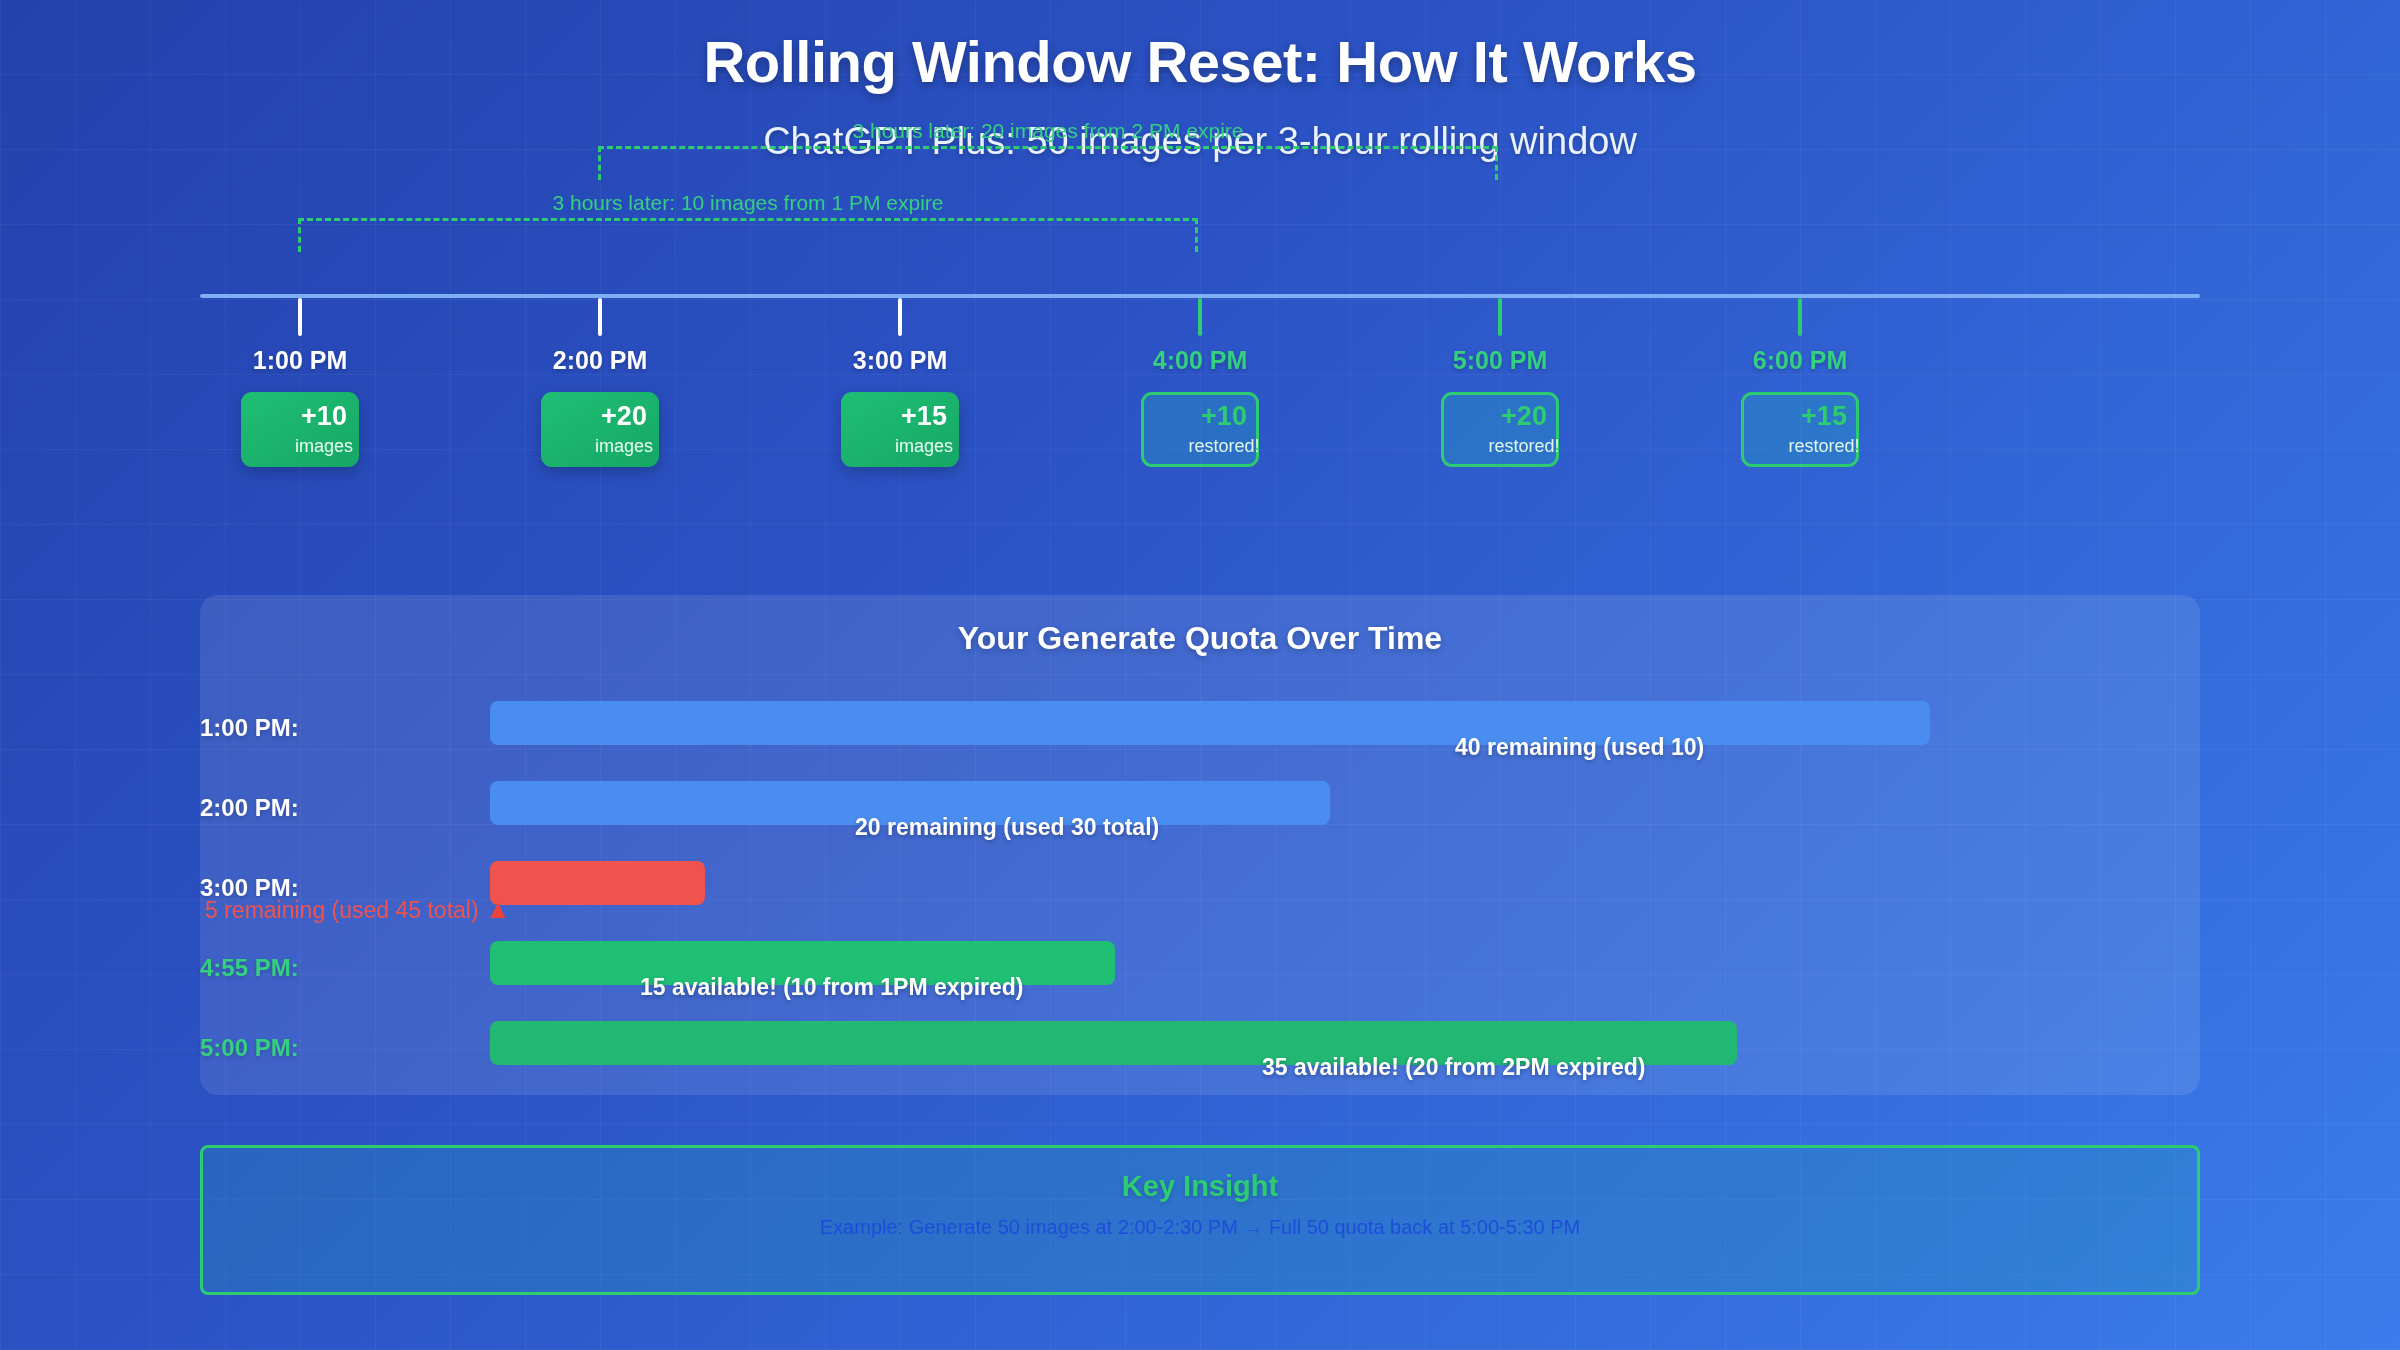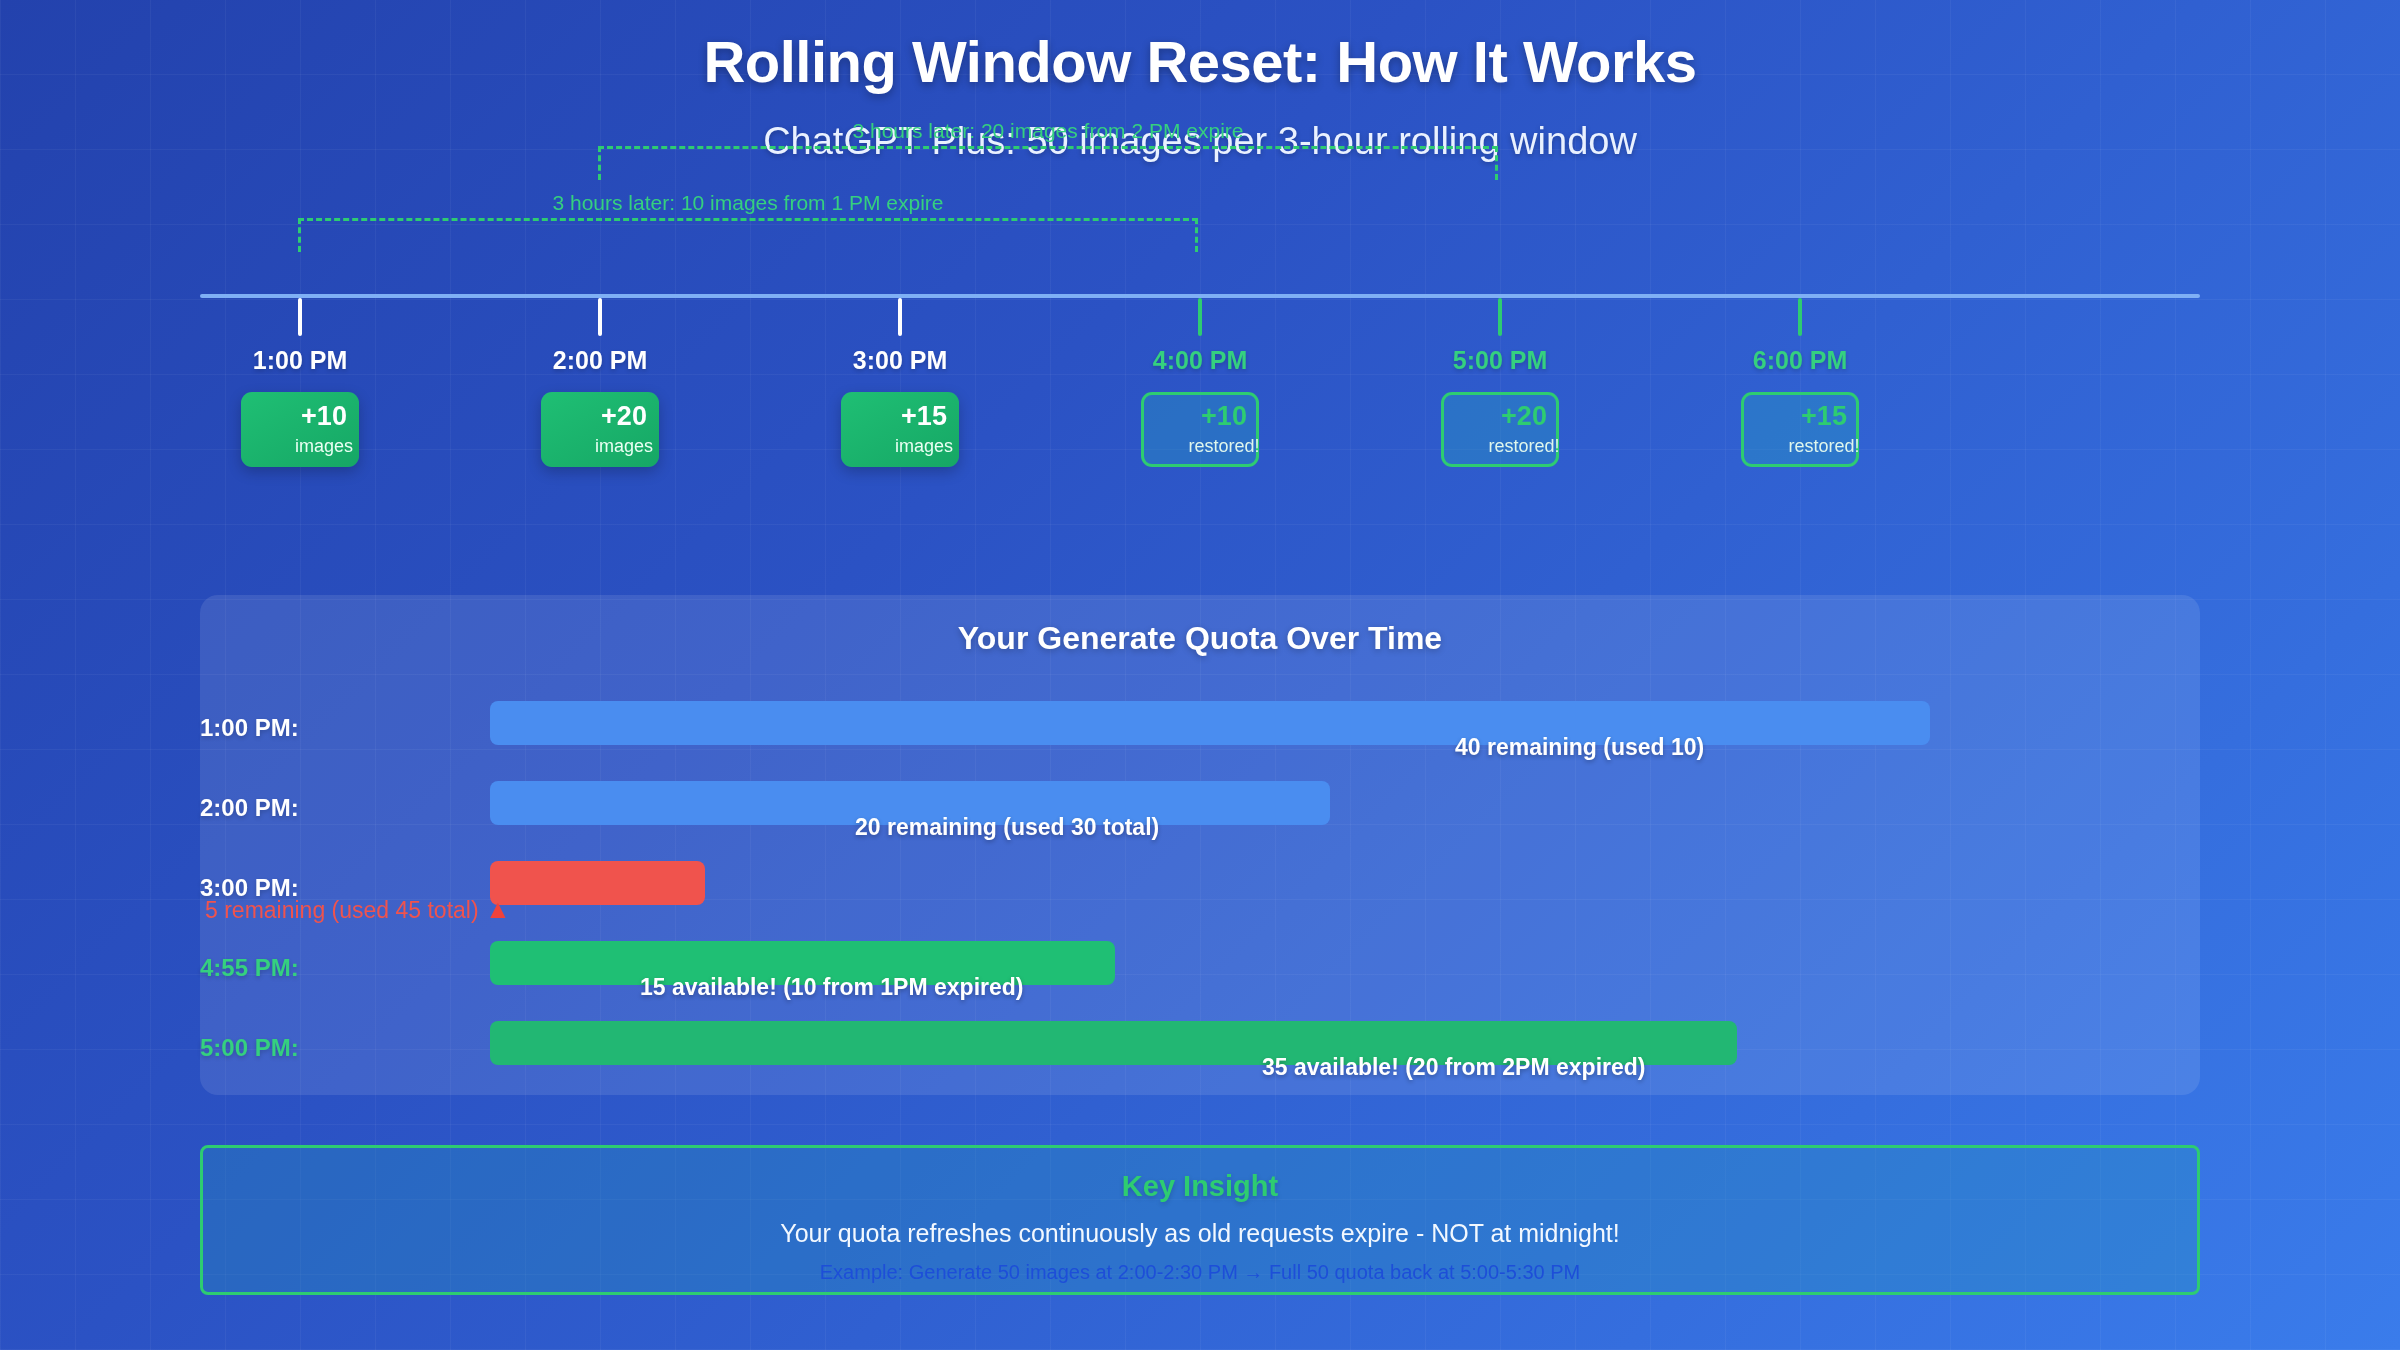--- a/index.html
+++ b/index.html
@@ -187,15 +187,14 @@
       <div class="row fresh">
         <div class="row-label">5:00 PM:</div>
         <div class="bar" style="width: 1247px; background: rgb(34, 183, 115);"></div>
         <div class="bar-text" style="left: auto; right: auto; transform: translateX(1062px);"><span>35 available! (20 from 2PM expired)</span></div>
       </div>
     </div>
 </div>
 
 <div class="insight">
   <div class="insight-title">Key Insight</div>
-  <div class="insight-main">Your quota refreshes continuously as old requests expire - NOT at midnight!</div>
   <div class="insight-ex">Example: Generate 50 images at 2:00-2:30 PM → Full 50 quota back at 5:00-5:30 PM</div>
 </div>
 
 </body></html>

